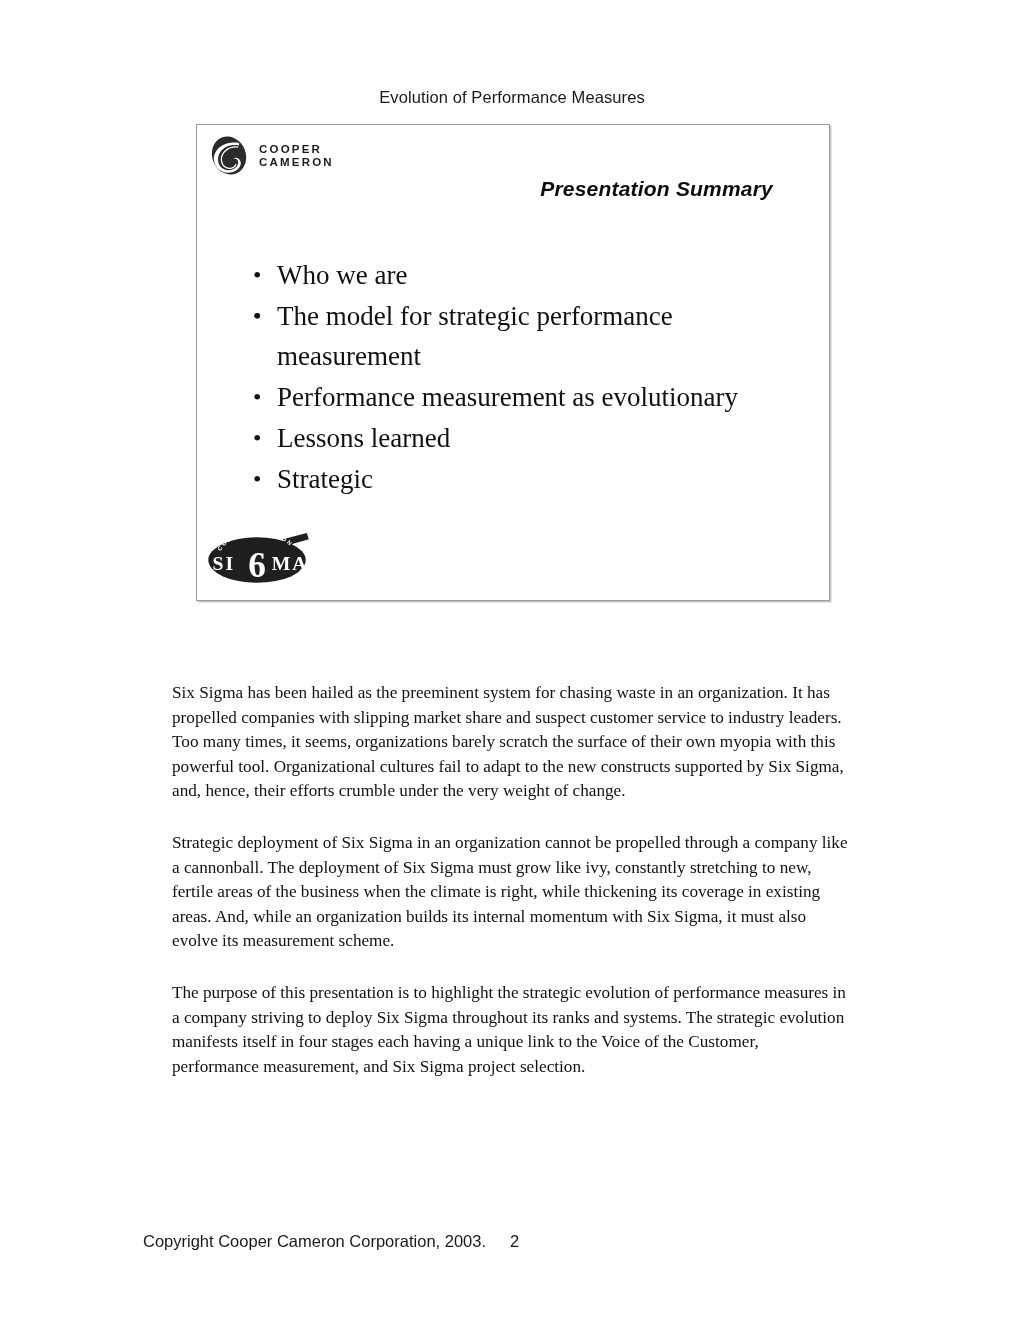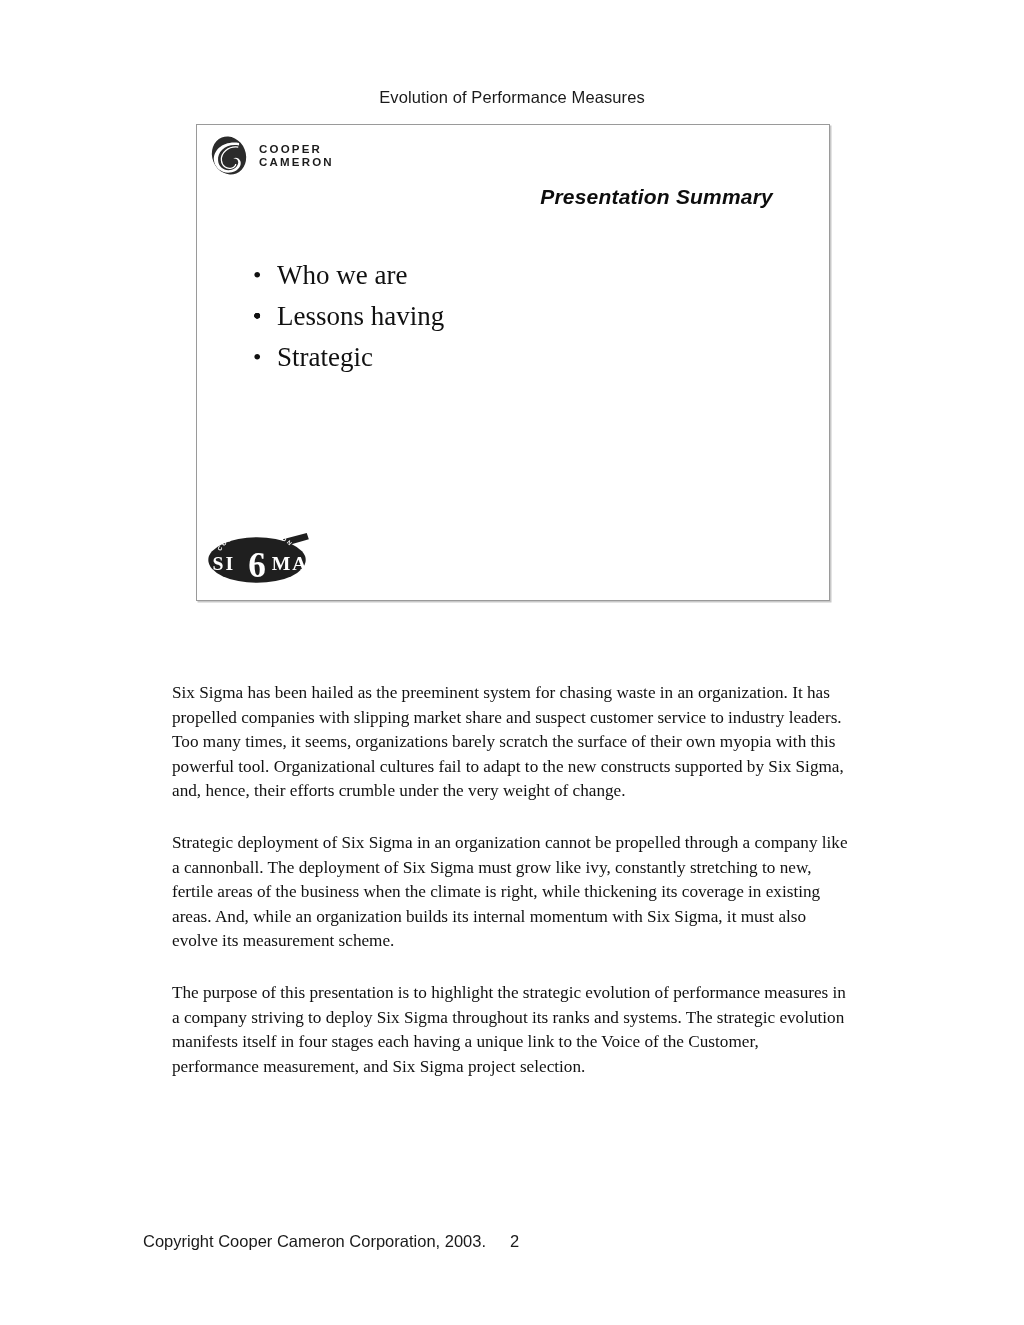--- a/index.html
+++ b/index.html
@@ -63,21 +63,21 @@
     font-size: 11.5px;
     line-height: 13px;
     letter-spacing: 2.2px;
     color: #1c1c1c;
   }
 
   
   .slide-title {
     position: absolute;
     right: 56px;
-    top: 60px;
+    top: 52px;
     font-family: "Liberation Sans", "DejaVu Sans", sans-serif;
     font-weight: bold;
     font-style: italic;
     font-size: 21px;
     letter-spacing: 0.2px;
     color: #0d0d0d;
     white-space: nowrap;
   }
 
   
@@ -180,27 +180,29 @@
   <ul class="slide-bullets">
     <li>
       <span class="bullet-dot">•</span>
       <span>Who we are</span>
     </li>
     <li>
       <span class="bullet-dot">•</span>
     </li>
     <li>
       <span class="bullet-dot">•</span>
-    </li>
-    <li>
-      <span class="bullet-dot">•</span>
-    </li>
-    <li>
-      <span class="bullet-dot">•</span>
-      <span>Lessons having</span>
+      <span>The model for strategic performance measurement</span>
+    </li>
+    <li>
+      <span class="bullet-dot">•</span>
+      <span>Performance measurement as evolutionary</span>
+    </li>
+    <li>
+      <span class="bullet-dot">•</span>
+      <span>Lessons learned</span>
     </li>
     <li>
       <span class="bullet-dot">•</span>
       <span>Strategic</span>
     </li>
   </ul>
 
   <svg class="sigma-logo" viewBox="0 0 200 110">
     <defs>
       <path id="sigmaArc" d="M 28 52 A 72 44 0 0 1 172 52" fill="none"></path>

